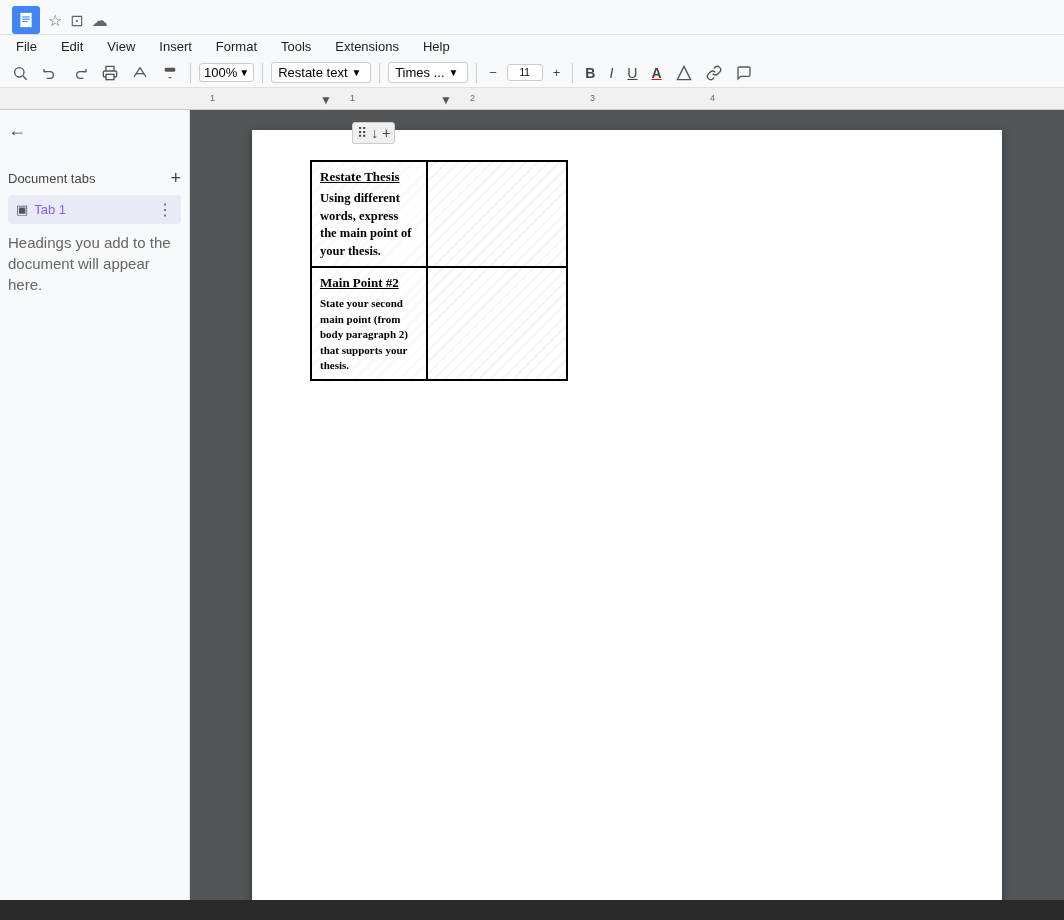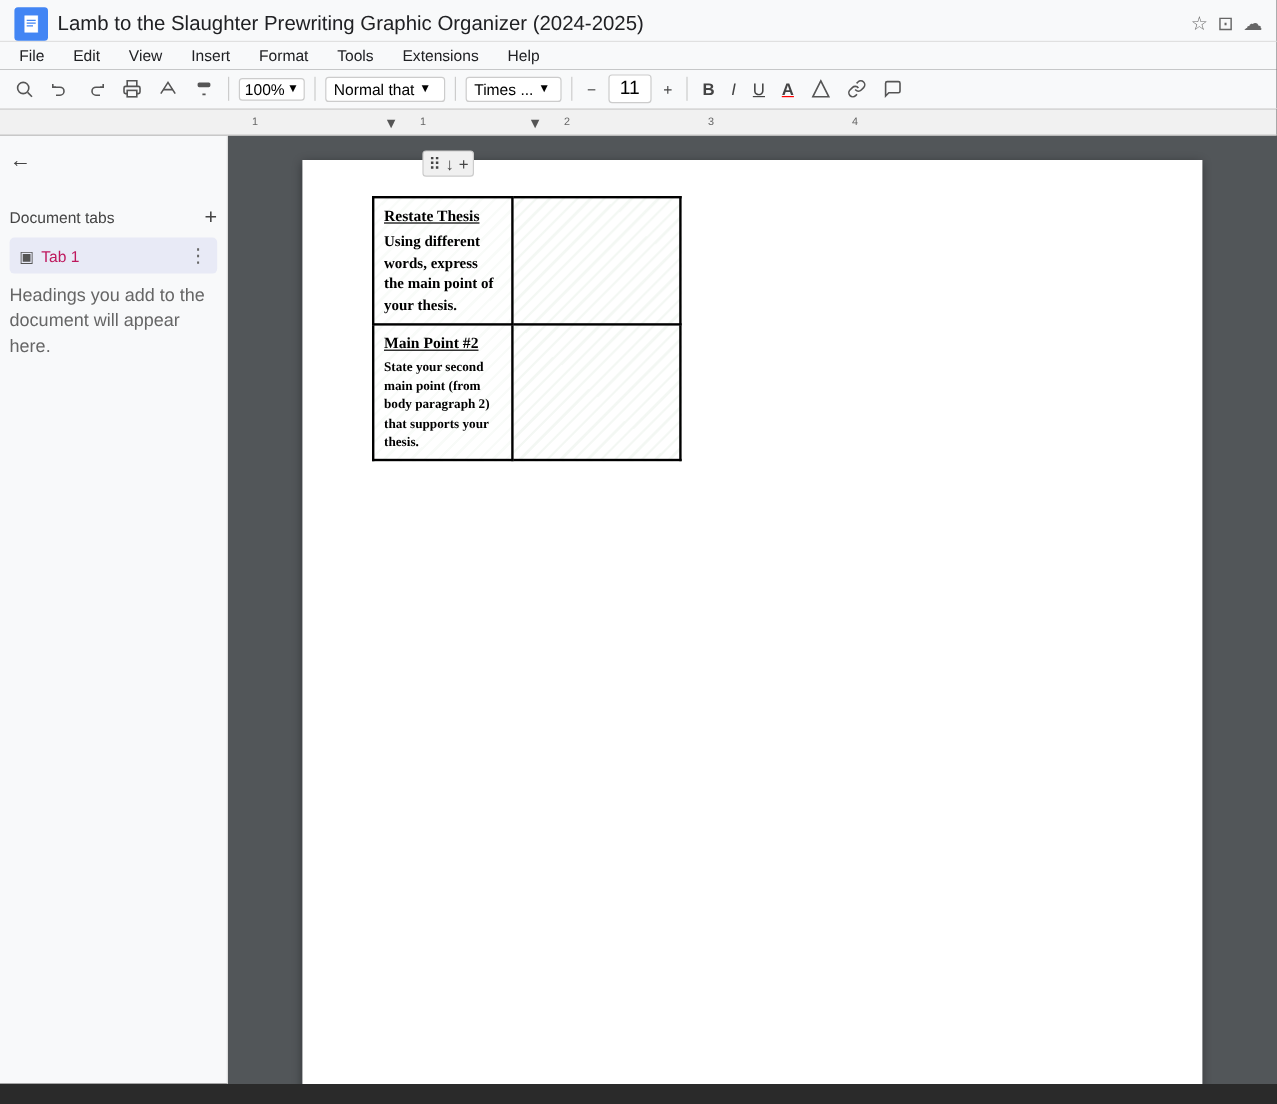--- a/index.html
+++ b/index.html
@@ -117,21 +117,21 @@
       cursor: pointer;
       display: flex;
       align-items: center;
       gap: 4px;
       min-width: 80px;
     }
     .font-size-box {
       border: 1px solid #ccc;
       border-radius: 3px;
       padding: 2px 6px;
-      font-size: 16px;
+      font-size: 10px;
       background: white;
       width: 36px;
       text-align: center;
       display: flex;
       align-items: center;
       justify-content: center;
     }
     .bold-btn { font-weight: bold; font-size: 14px; }
     .italic-btn { font-style: italic; font-size: 14px; }
     .underline-btn { text-decoration: underline; font-size: 14px; }
@@ -210,21 +210,21 @@
       padding: 5px 8px;
       margin-bottom: 4px;
       cursor: pointer;
     }
     .tab-item-icon {
       font-size: 13px;
       color: #555;
     }
     .tab-item-label {
       font-size: 13px;
-      color: #be185d;
+      color: #8b5cf6;
       flex: 1;
     }
     .tab-item-more {
       font-size: 16px;
       color: #666;
       cursor: pointer;
     }
     .sidebar-hint {
       font-size: 15px;
       color: #666;
@@ -320,21 +320,20 @@
 
 <div class="title-bar">
   <div class="doc-icon">
     <svg viewBox="0 0 24 24" fill="white">
       <rect x="4" y="2" width="16" height="20" rx="1" fill="white" stroke="#4285f4" stroke-width="1"></rect>
       <line x1="7" y1="8" x2="17" y2="8" stroke="#4285f4" stroke-width="1.5"></line>
       <line x1="7" y1="11" x2="17" y2="11" stroke="#4285f4" stroke-width="1.5"></line>
       <line x1="7" y1="14" x2="14" y2="14" stroke="#4285f4" stroke-width="1.5"></line>
     </svg>
   </div>
-  <span class="title-text">Lamb to the Slaughter Prewriting Graphic Organizer (2024-2025)</span>
   <div class="title-icons">
     <span style="font-size:16px;color:#666;cursor:pointer;">☆</span>
     <span style="font-size:16px;color:#666;cursor:pointer;">⊡</span>
     <span style="font-size:16px;color:#666;cursor:pointer;">☁</span>
   </div>
 </div>
 
 <div class="menu-bar">
   <span>File</span>
   <span>Edit</span>
@@ -391,21 +390,21 @@
   </button>
   <div class="toolbar-sep"></div>
 
   <div class="zoom-control">
     <span>100%</span>
     <span style="font-size:10px;">▼</span>
   </div>
   <div class="toolbar-sep"></div>
 
   <div class="style-dropdown">
-    <span>Normal that</span>
+    <span>Restate text</span>
     <span style="font-size:10px;">▼</span>
   </div>
   <div class="toolbar-sep"></div>
 
   <div class="font-dropdown">
     <span>Times ...</span>
     <span style="font-size:10px;">▼</span>
   </div>
   <div class="toolbar-sep"></div>
 

